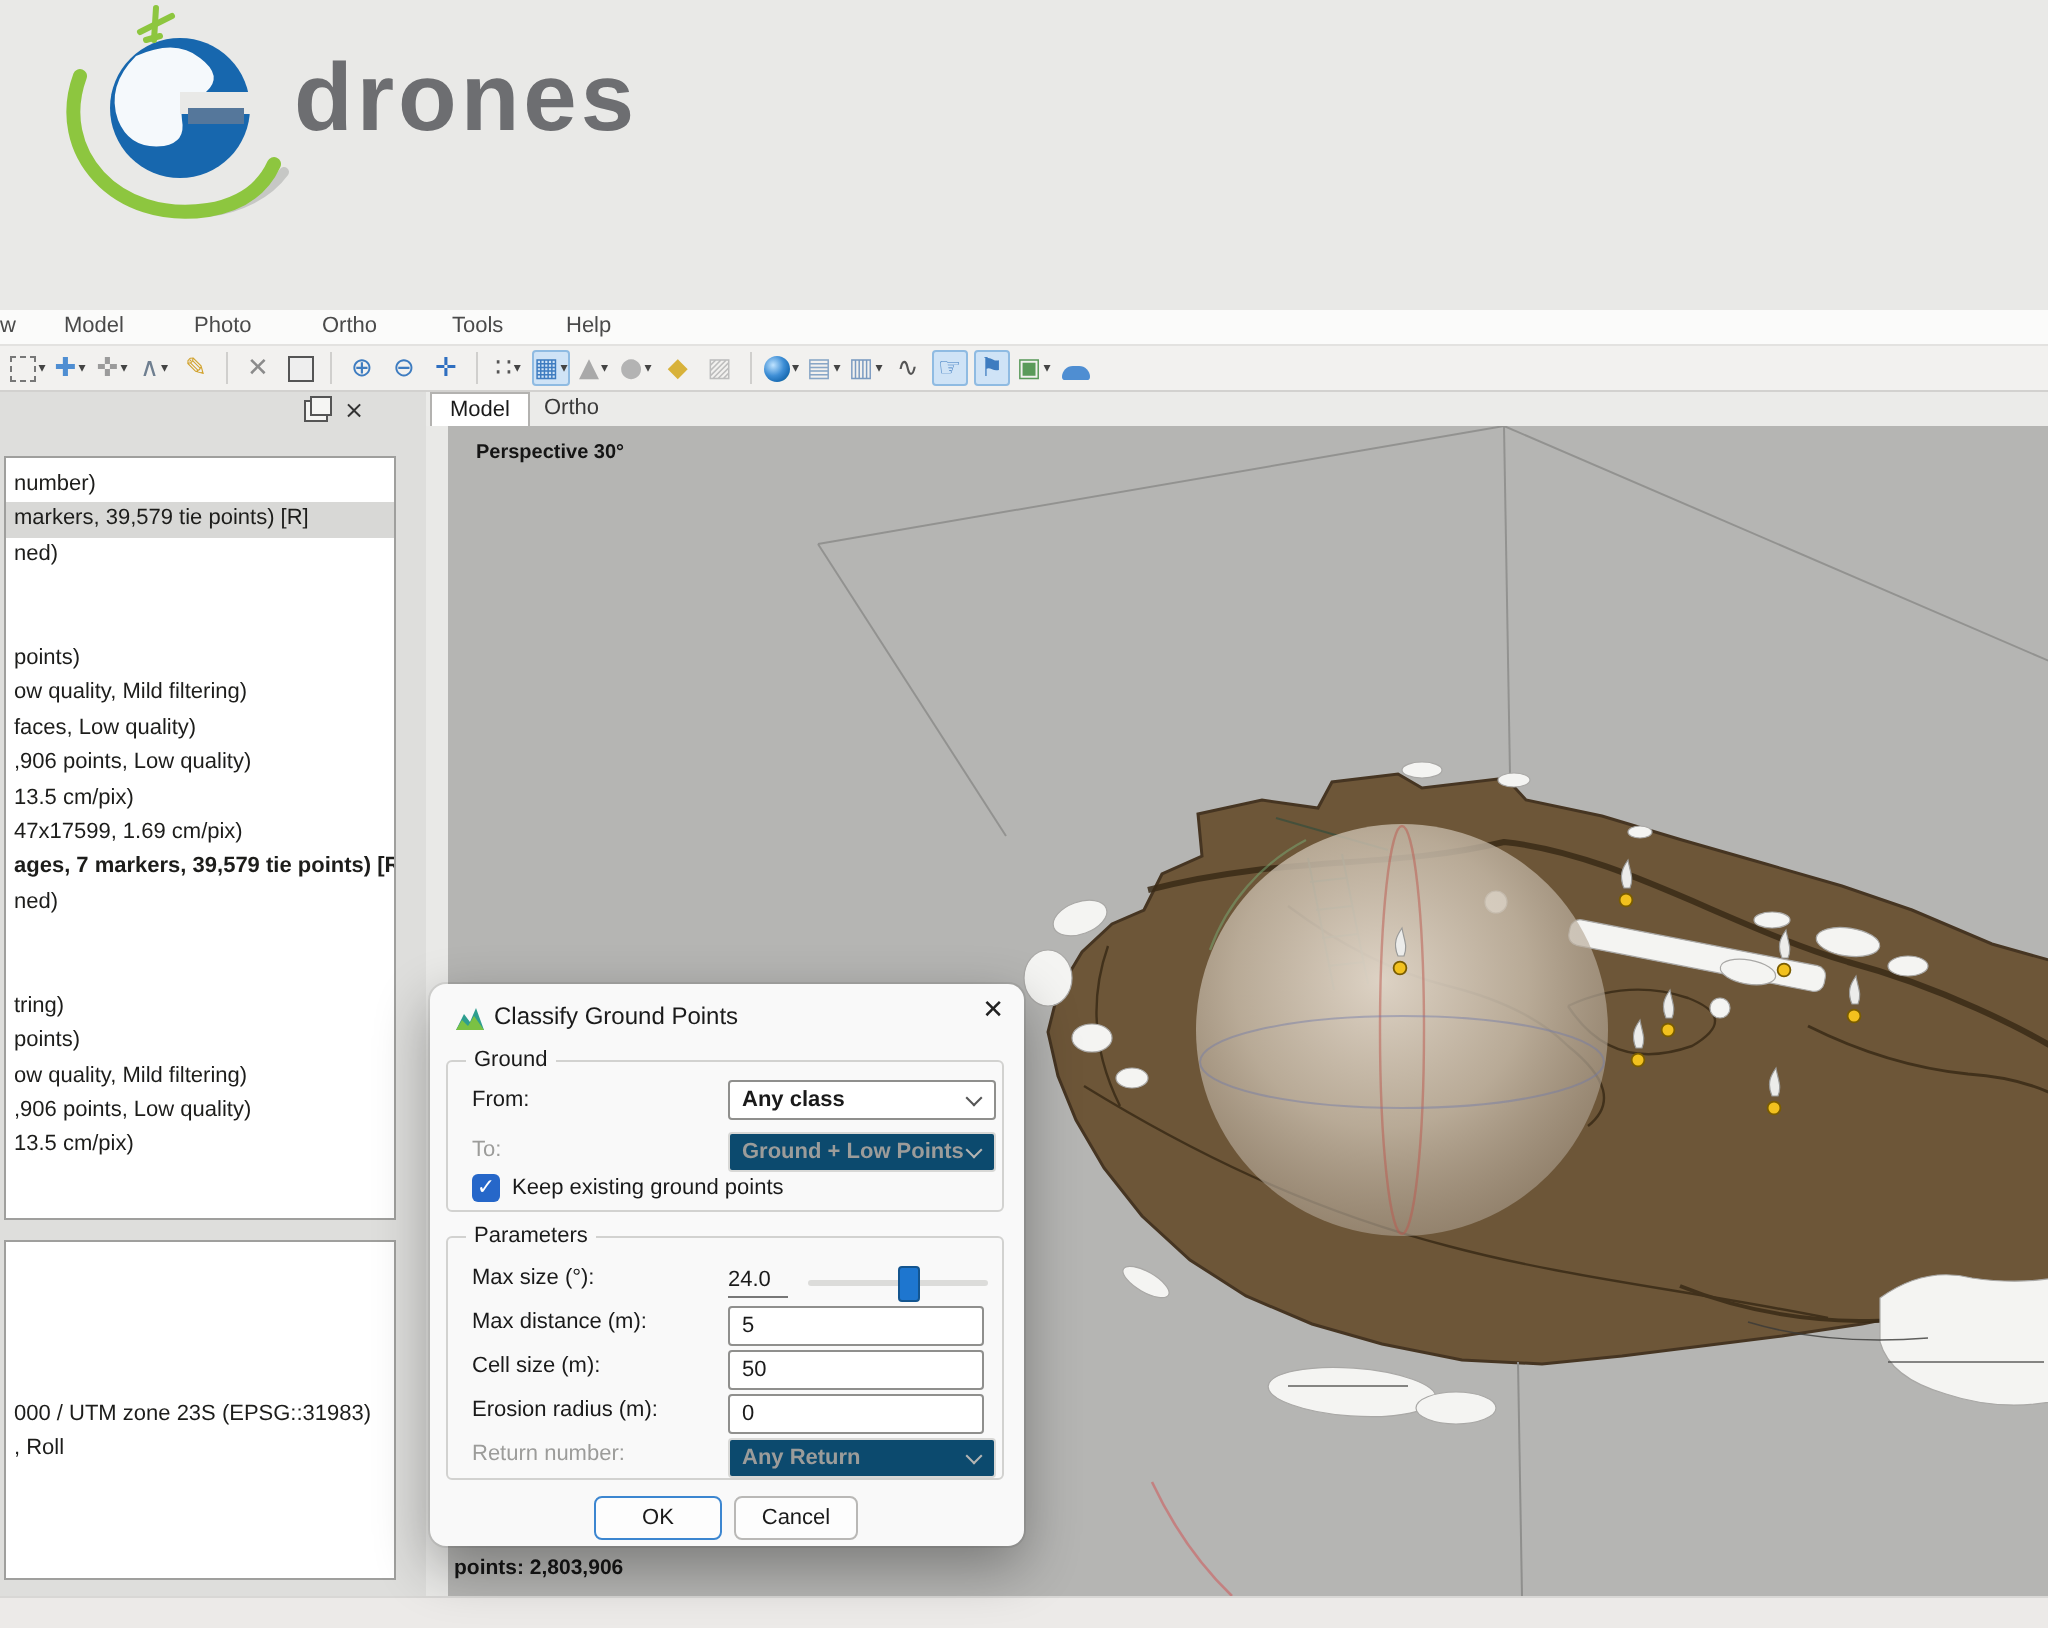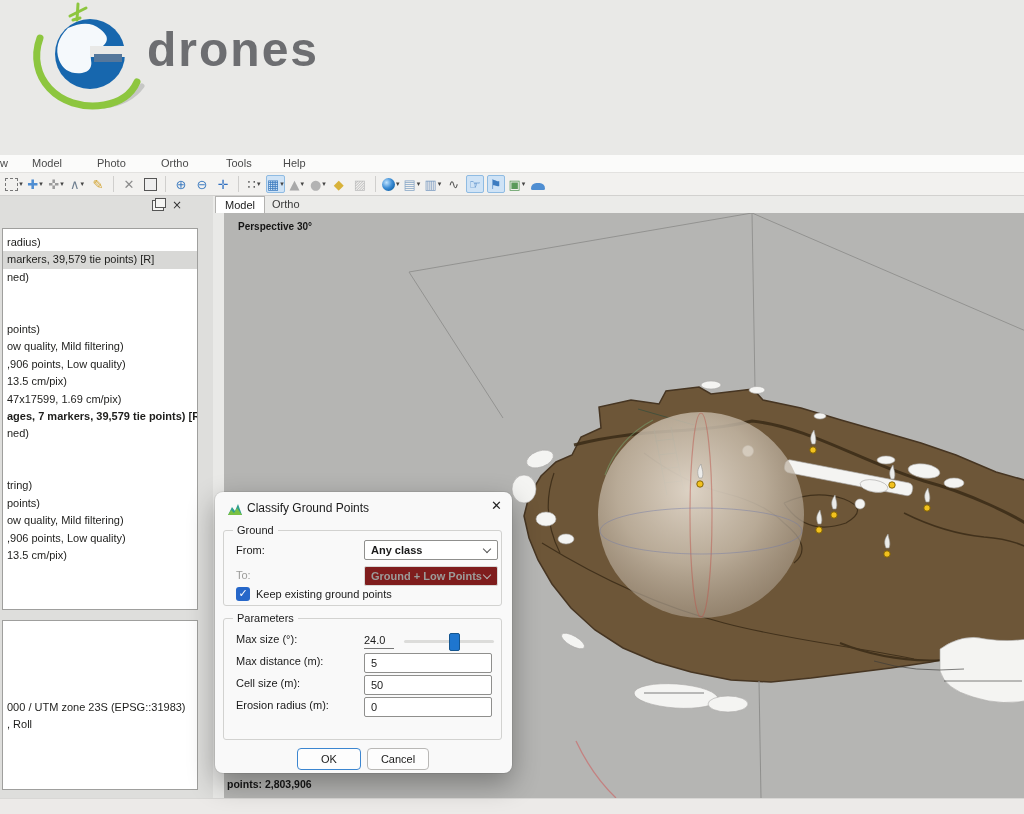--- a/index.html
+++ b/index.html
@@ -63,21 +63,21 @@
   #dlg-close{right:10px;top:6px;font-size:13px;color:#222;font-family:"DejaVu Sans",sans-serif;cursor:default;}
   .group{position:absolute;left:8px;width:279px;border:1px solid #d2d2d0;border-radius:3px;box-sizing:border-box;}
   .group-label{position:absolute;top:-7px;left:9px;background:#f9f9f9;padding:0 4px;font-size:11px;}
   #grp-classes{top:38px;height:76px;}
   #grp-params{top:126px;height:122px;}
   .flabel{position:absolute;left:12px;}
   .combo{position:absolute;left:140px;width:126px;height:18px;background:#fff;border:1px solid #8f8f8d;
          border-radius:2px;line-height:18px;padding-left:6px;box-sizing:content-box;font-weight:bold;}
   .combo .chev{position:absolute;right:7px;top:5px;width:5px;height:5px;border:none;
          border-right:1.2px solid #555;border-bottom:1.2px solid #555;transform:rotate(45deg);}
-  .combo.disabled{background:#7f1d1d;border-color:#d8d8d6;color:#9c9c9a;}
+  .combo.disabled{background:#0c4a6e;border-color:#d8d8d6;color:#9c9c9a;}
   .combo.disabled .chev{border-color:#b5b5b3;}
   .cb{position:absolute;left:12px;top:56px;width:14px;height:14px;background:#2667c9;border-radius:3px;
       color:#fff;font-size:11px;line-height:14px;text-align:center;font-family:"DejaVu Sans",sans-serif;}
   .prow{position:absolute;left:0;width:100%;height:22px;}
   .plabel{position:absolute;left:12px;top:2px;}
   .pinput{position:absolute;left:140px;top:0;width:120px;height:18px;background:#fff;border:1px solid #8f8f8d;
           border-radius:2px;line-height:18px;padding-left:6px;}
   .pvalue{position:absolute;left:140px;top:1px;width:30px;border-bottom:1px solid #777;line-height:16px;}
   .strack{position:absolute;left:180px;top:9px;width:90px;height:3px;background:#dcdcda;border-radius:2px;}
   .shandle{position:absolute;top:-7px;width:9px;height:16px;background:#1e76cf;border:1px solid #14558f;border-radius:2px;}
@@ -206,27 +206,28 @@
     </span>
   </div>
 
 <div class="abs" id="left-col">
   <div class="abs" id="dock-buttons">
     <span class="dock-float"></span>
     <span class="dock-close">×</span>
   </div>
   <div class="abs" id="panel-workspace">
     <div class="inner">
-        <div class="trow">radius)</div>
+        <div class="trow">number)</div>
         <div class="trow sel">markers, 39,579 tie points) [R]</div>
         <div class="trow">ned)</div>
         <div class="trow"></div>
         <div class="trow"></div>
         <div class="trow">points)</div>
         <div class="trow">ow quality, Mild filtering)</div>
+        <div class="trow">faces, Low quality)</div>
         <div class="trow">,906 points, Low quality)</div>
         <div class="trow">13.5 cm/pix)</div>
         <div class="trow">47x17599, 1.69 cm/pix)</div>
         <div class="trow b">ages, 7 markers, 39,579 tie points) [R]</div>
         <div class="trow">ned)</div>
         <div class="trow"></div>
         <div class="trow"></div>
         <div class="trow">tring)</div>
         <div class="trow">points)</div>
         <div class="trow">ow quality, Mild filtering)</div>
@@ -398,17 +399,23 @@
       <span class="pinput">5</span>
     </div>
     <div class="prow" style="top:56px">
       <span class="plabel">Cell size (m):</span>
       <span class="pinput">50</span>
     </div>
     <div class="prow" style="top:78px">
       <span class="plabel">Erosion radius (m):</span>
       <span class="pinput">0</span>
     </div>
+    <div class="prow" style="top:100px">
+      <span class="plabel" style="color:#9c9c9a">Return number:</span>
+      <span class="combo disabled" style="top:0">
+        <span>Any Return</span><span class="chev"></span>
+      </span>
+    </div>
   </div>
 
   <div class="btn" id="btn-ok">OK</div>
   <div class="btn" id="btn-cancel">Cancel</div>
 </div>
 
 </body></html>

